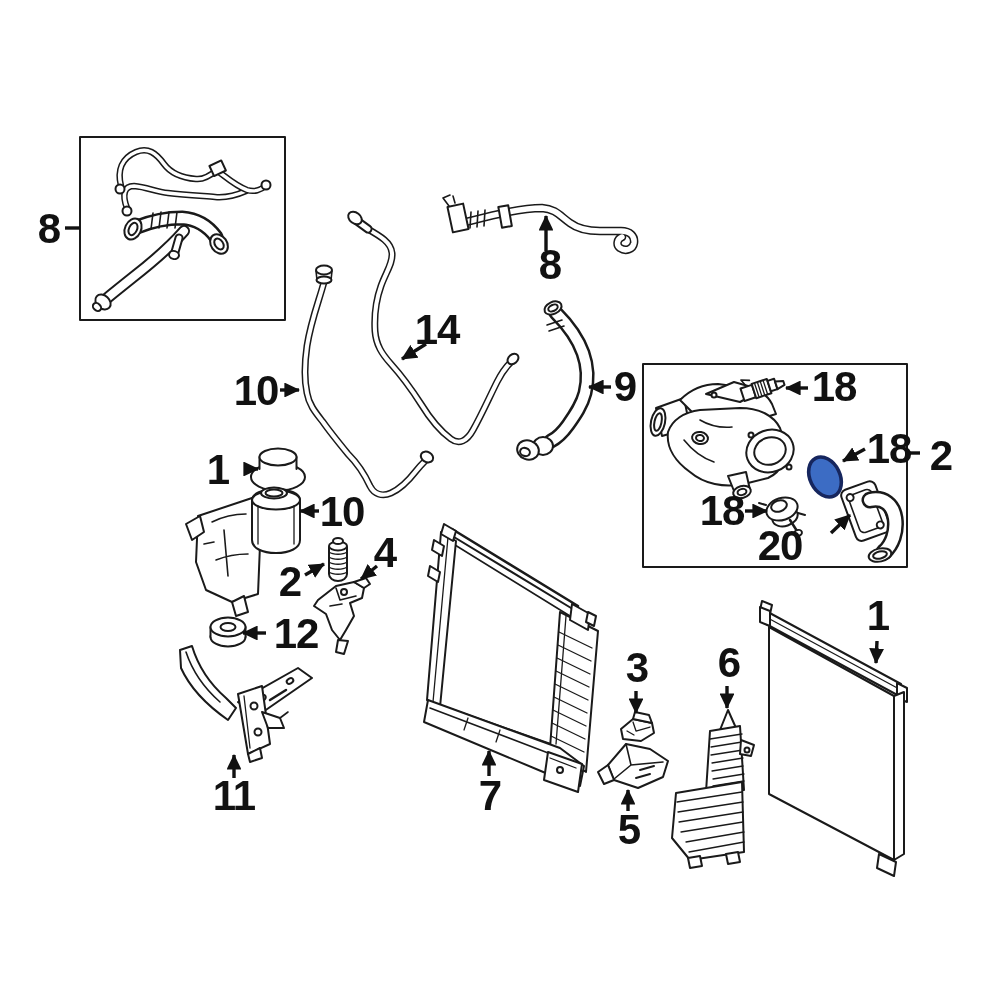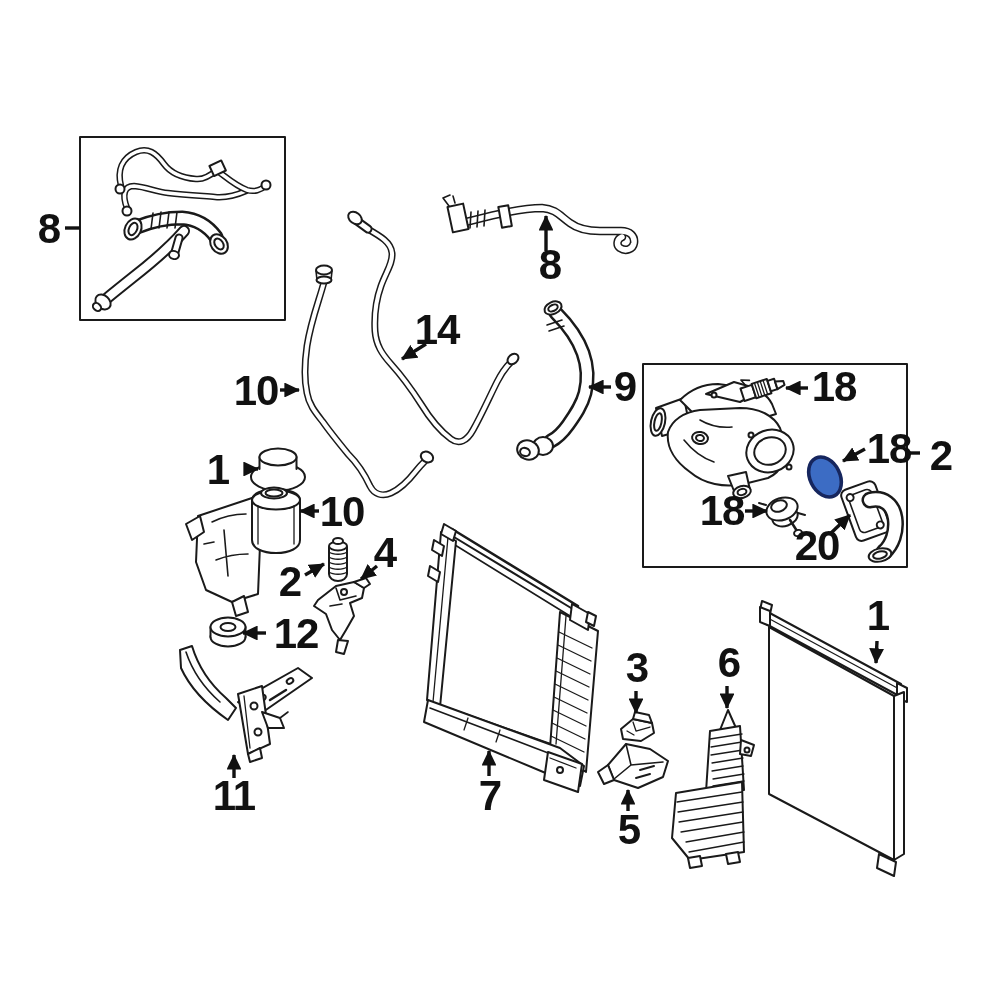--- a/index.html
+++ b/index.html
@@ -324,15 +324,15 @@
 <div class="callout" style="left:342px;top:512px">10</div>
 <div class="callout" style="left:234px;top:796px">11</div>
 <div class="callout" style="left:296px;top:634px">12</div>
 <div class="callout" style="left:218px;top:470px">1</div>
 <div class="callout" style="left:437px;top:330px">14</div>
 <div class="callout" style="left:550px;top:265px">8</div>
 <div class="callout" style="left:256px;top:391px">10</div>
 <div class="callout" style="left:941px;top:456px">2</div>
 <div class="callout" style="left:722px;top:511px">18</div>
 <div class="callout" style="left:889px;top:449px">18</div>
-<div class="callout" style="left:817px;top:546px">20</div>
+<div class="callout" style="left:780px;top:546px">20</div>
 <div class="callout" style="left:834px;top:387px">18</div>
 </div>
 
 </body></html>

